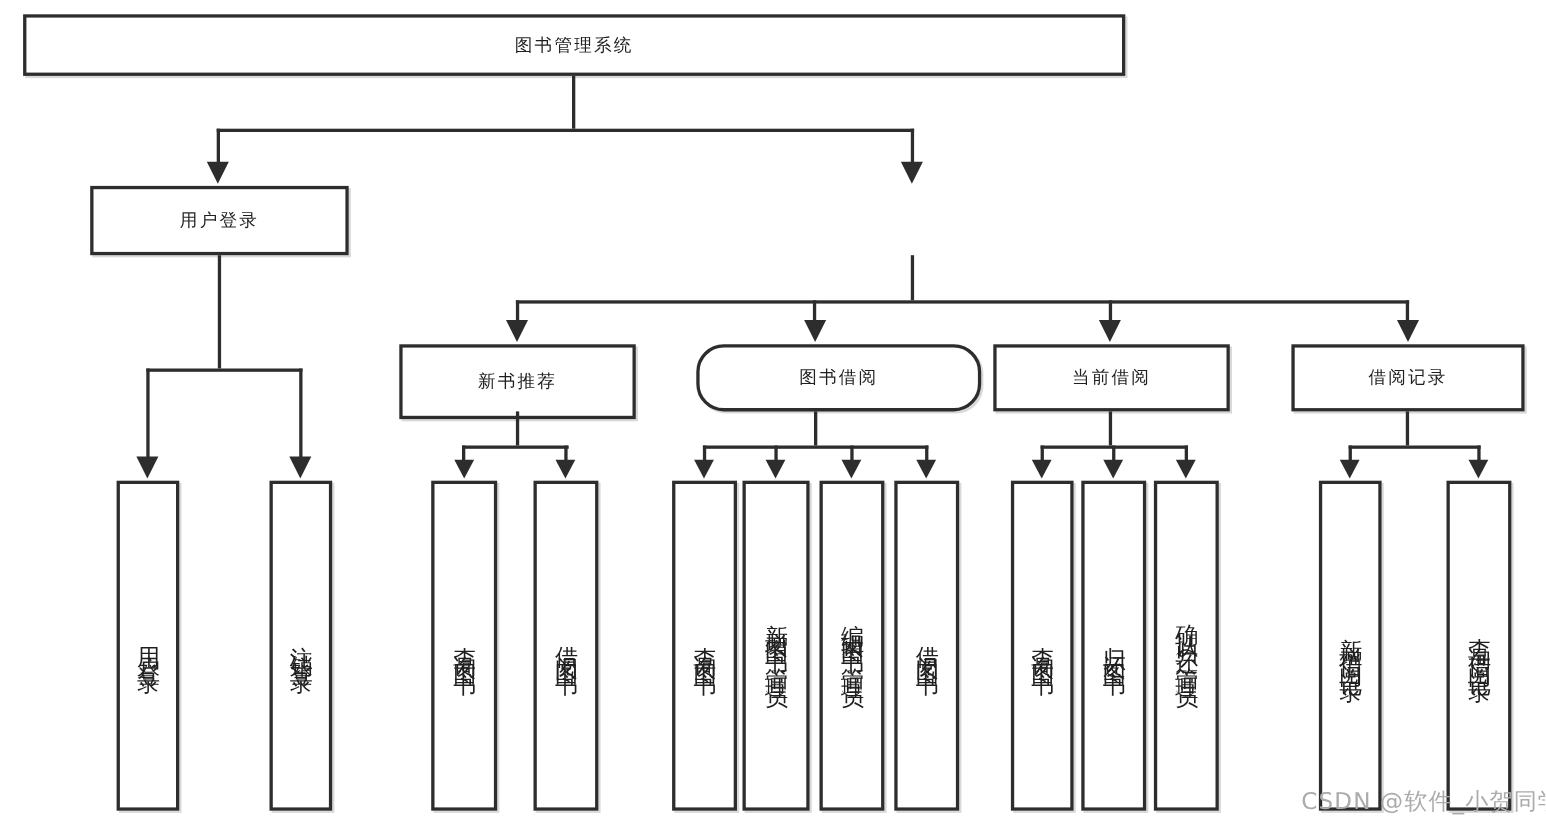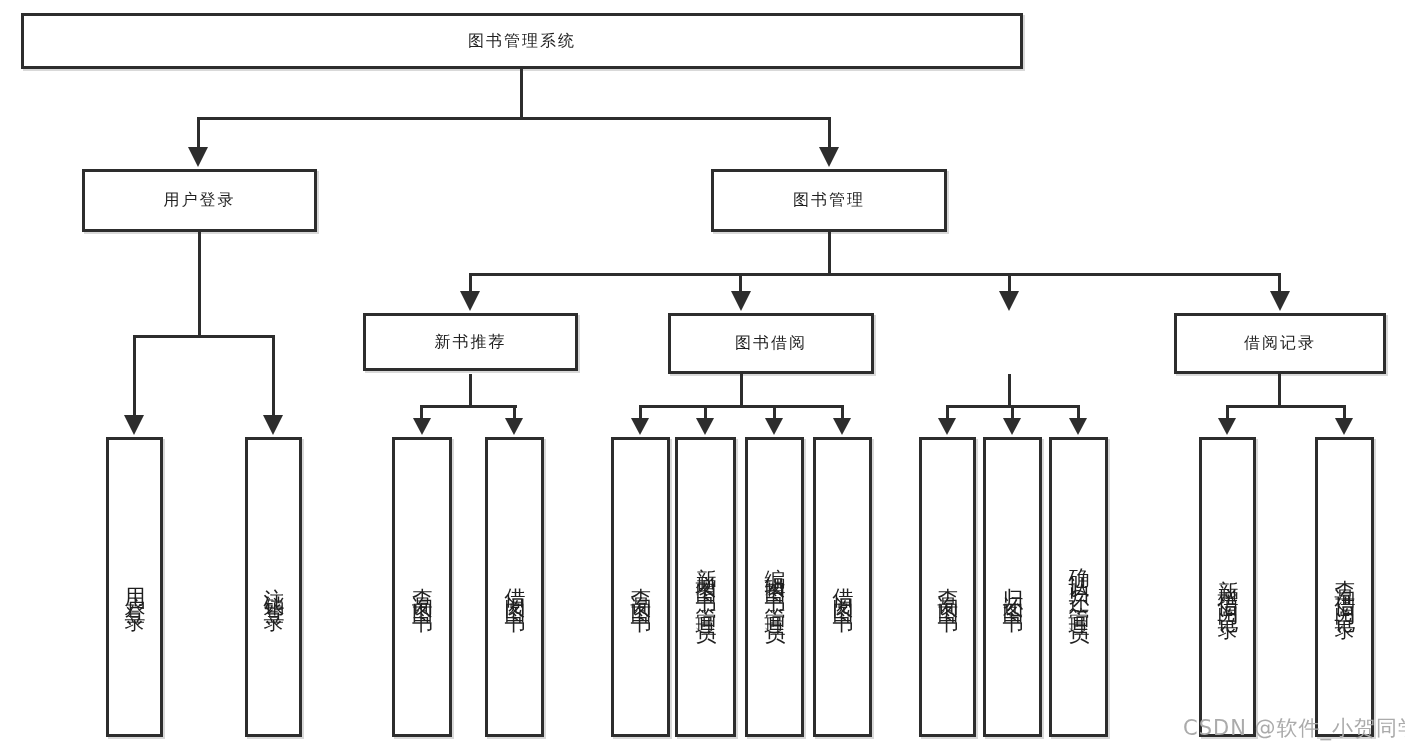--- a/index.html
+++ b/index.html
@@ -61,32 +61,32 @@
 <div class="stage">
 
   <div class="box" style="left:21px; top:13px; width:1002px; height:56px;">
     <span class="h-label">图书管理系统</span>
   </div>
 
   <div class="box" style="left:82px; top:169px; width:235px; height:63px;">
     <span class="h-label">用户登录</span>
   </div>
 
-  <div class="box" style="left:711px; top:169px; width:236px; height:63px;">
-    <span class="h-label">图书管理</span>
-  </div>
-
-  <div class="box" style="left:363px; top:313px; width:215px; height:58px;">
+
+  <div class="box" style="left:363px; top:313px; width:215px; height:68px;">
     <span class="h-label">新书推荐</span>
   </div>
 
-  <div class="box" style="left:668px; top:313px; width:206px; height:61px;">
+  <div class="box" style="left:633px; top:313px; width:259px; height:61px;border-radius:25px;">
     <span class="h-label">图书借阅</span>
   </div>
 
+  <div class="box" style="left:903px; top:313px; width:215px; height:61px;">
+    <span class="h-label">当前借阅</span>
+  </div>
 
   <div class="box" style="left:1174px; top:313px; width:212px; height:61px;">
     <span class="h-label">借阅记录</span>
   </div>
 
   <div class="box leaf" style="left:106px; top:437px; width:57px; height:300px;">
     <span>用户登录</span>
   </div>
 
   <div class="box leaf" style="left:245px; top:437px; width:57px; height:300px;">

